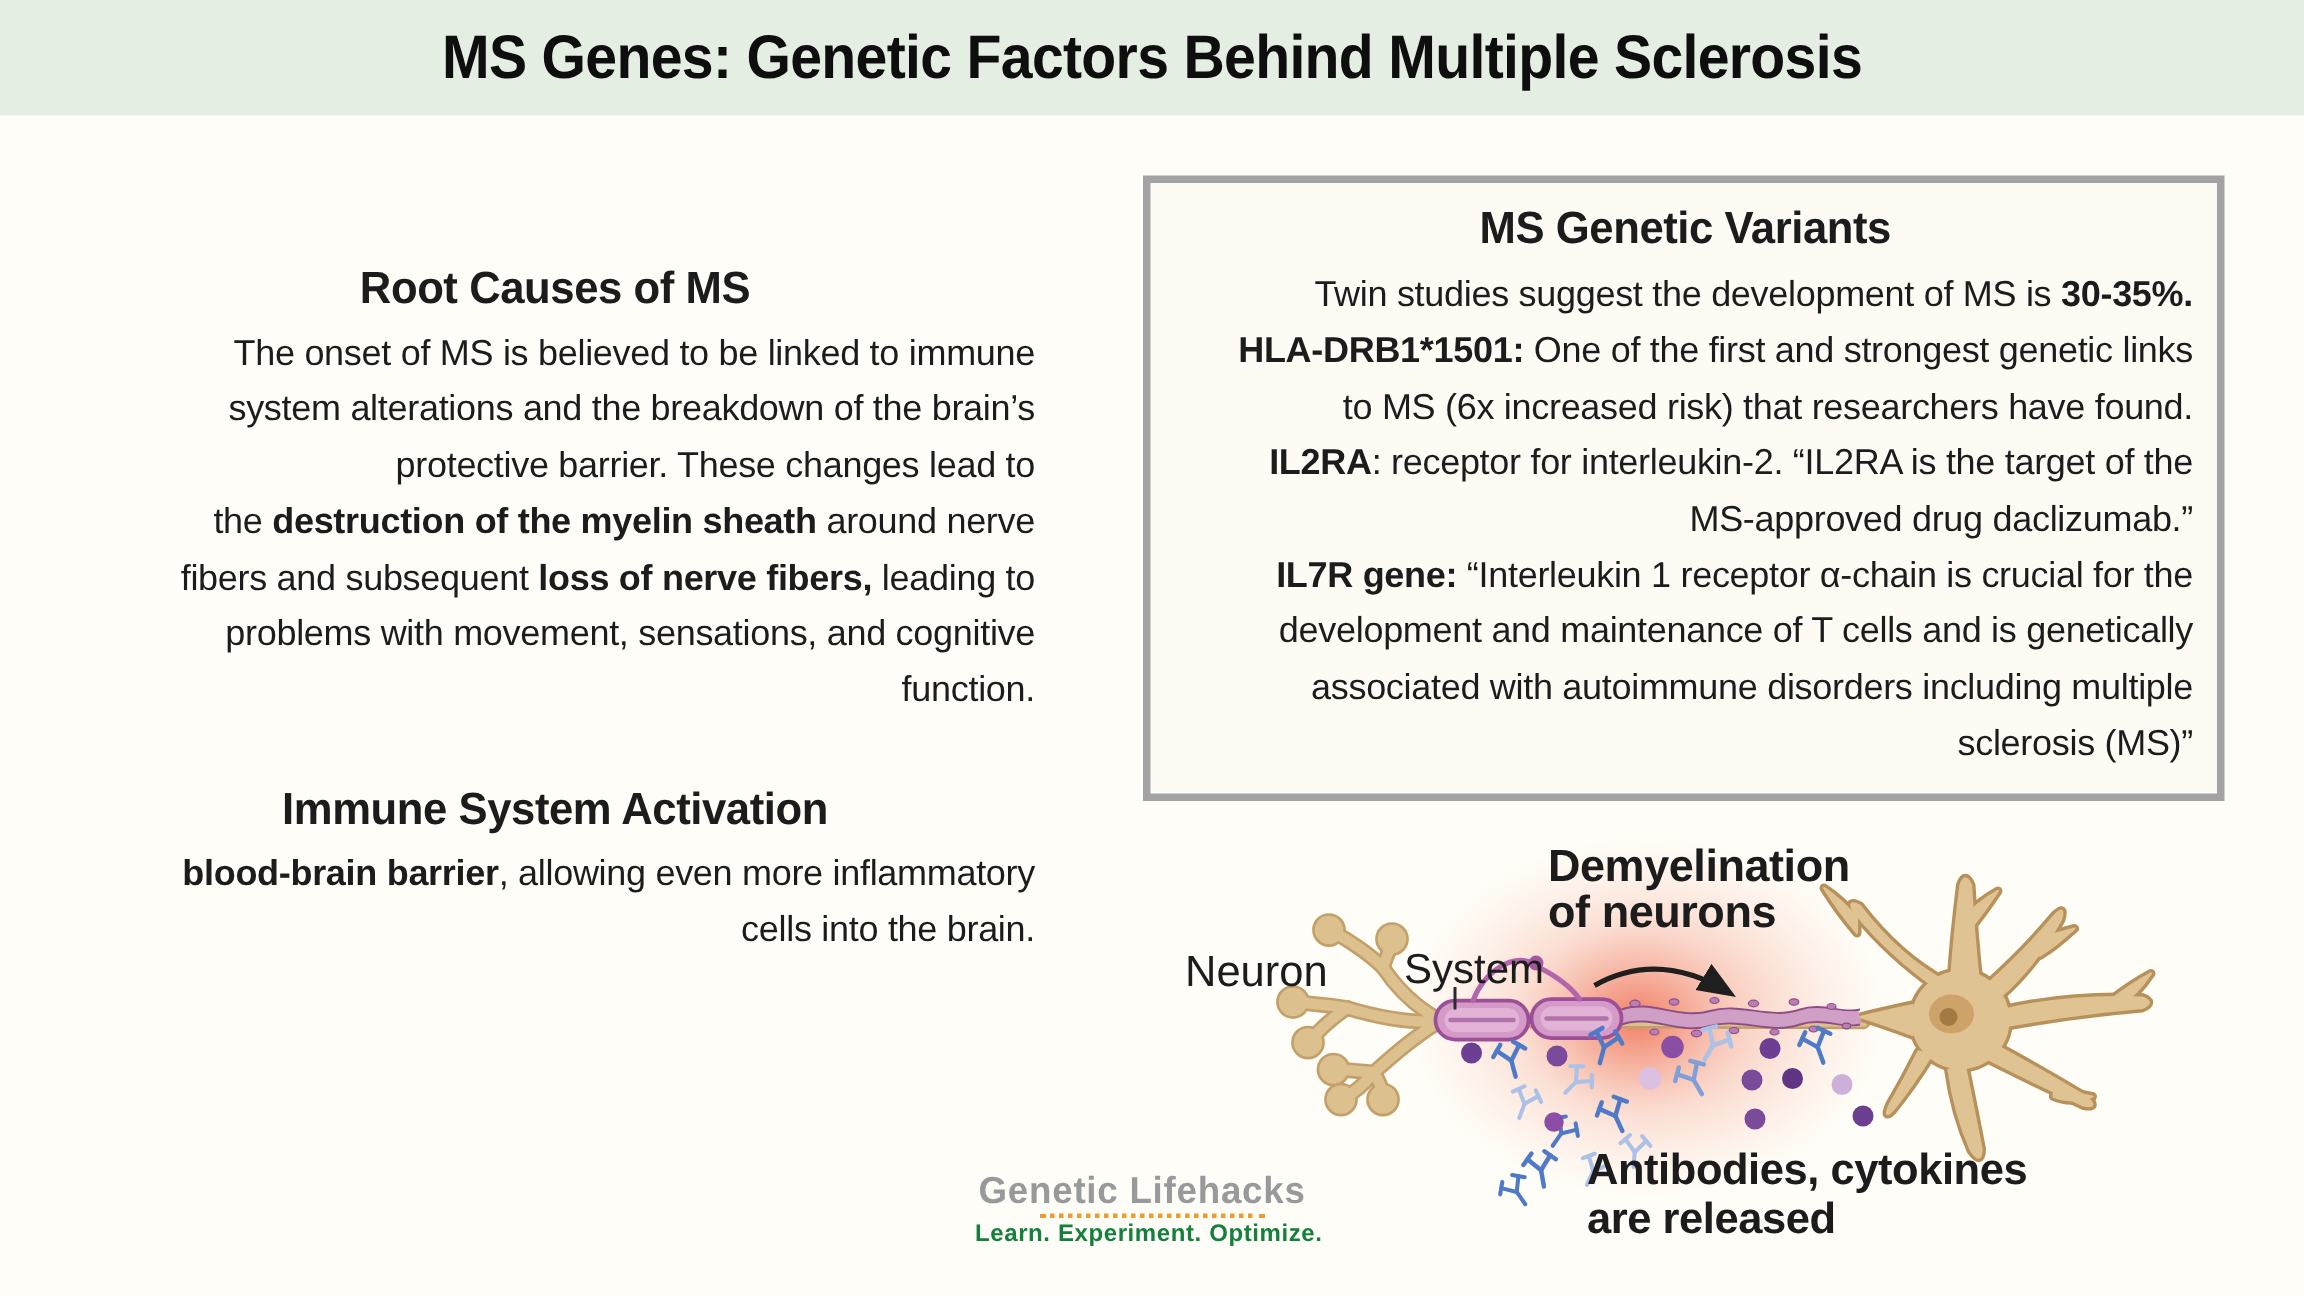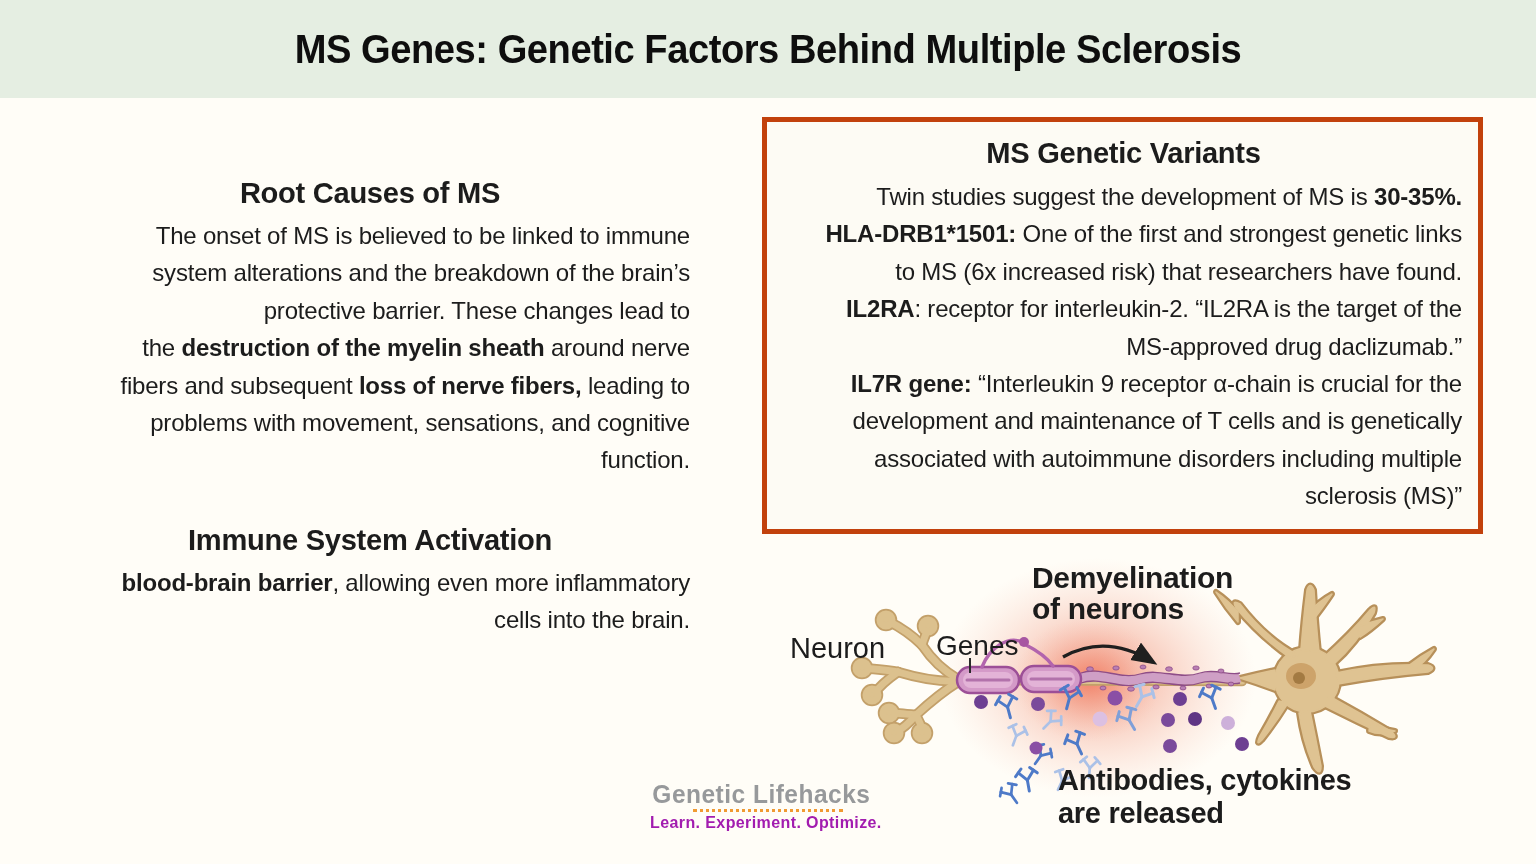--- a/index.html
+++ b/index.html
@@ -2,50 +2,50 @@
 <html><head>
 <meta charset="utf-8">
 <style>
   html,body{margin:0;padding:0;}
   body{
     width:1536px;height:864px;position:relative;overflow:hidden;
     background:#fffdf7;
     font-family:"Liberation Sans",sans-serif;color:#1c1c1c;
   }
   
-  .band{position:absolute;left:0;top:0;width:1536px;height:98px;background:#e5eee2;
+  .band{position:absolute;left:0;top:0;width:1536px;height:77px;background:#e5eee2;
         display:flex;align-items:center;justify-content:center;}
   .title{font-size:41px;font-weight:700;color:#0e0e0e;letter-spacing:-0.5px;
          transform:scaleX(.93);white-space:nowrap;}
   
   .left-col{position:absolute;left:50px;top:138px;width:640px;margin-top:38px;}
   .sec-head{font-size:30px;font-weight:700;text-align:center;margin:0;letter-spacing:-0.3px;
             transform:scaleX(.97);transform-origin:center;}
   .sec-head.second{margin-top:44px;}
   .body-text{font-size:24px;line-height:37.4px;margin:7px 0 0 0;letter-spacing:-0.2px;
              white-space:pre-line;text-align:right;}
   .body-text b{font-weight:700;}
   
   .vbox{position:absolute;left:762px;top:117px;width:721px;height:417px;box-sizing:border-box;
-        border:5px solid #c2410c;background:#fdfbf4;padding:12px 16px 10px 18px;}
+        border:5px solid #a3a3a3;background:#fdfbf4;padding:12px 16px 10px 18px;}
   .vbox .sec-head{margin-top:2px;}
   .vbox .body-text{margin-top:8px;}
   
   .ill-label{position:absolute;white-space:pre-line;}
   .lbl-neuron{left:790px;top:632px;font-size:29px;}
   .lbl-myelin{left:936px;top:630px;font-size:28px;}
   .lbl-demyel{left:1032px;top:562px;font-size:30px;font-weight:700;line-height:31px;letter-spacing:-0.3px;}
   .lbl-released{left:1058px;top:764px;font-size:29px;font-weight:700;line-height:33px;letter-spacing:-0.3px;}
   
   .neuron-svg{position:absolute;left:770px;top:552px;width:700px;height:300px;}
   
   .logo{position:absolute;left:650px;top:780px;width:236px;text-align:left;}
   .logo-name{font-size:25px;font-weight:700;color:#97999b;letter-spacing:0.5px;transform:scaleX(.98);}
   .logo-divider{width:150px;margin:0 auto 2px auto;border-top:3px dotted #f09a32;height:0;}
-  .logo-tagline{font-size:16px;font-weight:700;color:#a21caf;letter-spacing:0.4px;}
+  .logo-tagline{font-size:16px;font-weight:700;color:#15803d;letter-spacing:0.4px;}
 </style>
 </head>
 <body>
 
 <div class="band">
   <div class="title">MS Genes: Genetic Factors Behind Multiple Sclerosis</div>
 </div>
 
 <div class="left-col">
   <div class="sec-head">Root Causes of MS</div>
@@ -61,21 +61,21 @@
 cells into the brain.</span></p>
 </div>
 
 <div class="vbox">
   <div class="sec-head">MS Genetic Variants</div>
   <p class="body-text"><span>Twin studies suggest the development of MS is </span><b>30-35%.</b><span>
 </span><b>HLA-DRB1*1501:</b><span> One of the first and strongest genetic links
 to MS (6x increased risk) that researchers have found.
 </span><b>IL2RA</b><span>: receptor for interleukin-2. “IL2RA is the target of the
 MS-approved drug daclizumab.”
-</span><b>IL7R gene:</b><span> “Interleukin 9 receptor α-chain is crucial for the
+</span><b>IL7R gene:</b><span> “Interleukin 1 receptor α-chain is crucial for the
 development and maintenance of T cells and is genetically
 associated with autoimmune disorders including multiple
 sclerosis (MS)”</span></p>
 </div>
 
 <svg class="neuron-svg" viewBox="0 0 700 300">
   <defs>
     <radialGradient id="glow" cx="50%" cy="50%" r="50%">
       <stop offset="0%" stop-color="#ef6a4d" stop-opacity="0.62"></stop>
       <stop offset="45%" stop-color="#f08a70" stop-opacity="0.34"></stop>
@@ -208,21 +208,21 @@
     <circle cx="398" cy="168" r="7" fill="#7a4a9b"></circle>
     <circle cx="425" cy="167" r="7" fill="#5f3584"></circle>
     <circle cx="458" cy="171" r="7" fill="#cdb0da"></circle>
     <circle cx="400" cy="194" r="7" fill="#7a4a9b"></circle>
     <circle cx="472" cy="192" r="7" fill="#6d3f92"></circle>
     <circle cx="266" cy="196" r="6.5" fill="#8a4fa5"></circle>
   </g>
 </svg>
 
 <div class="ill-label lbl-neuron">Neuron</div>
-<div class="ill-label lbl-myelin">Genes</div>
+<div class="ill-label lbl-myelin">System</div>
 <div class="ill-label lbl-demyel">Demyelination
 of neurons</div>
 <div class="ill-label lbl-released">Antibodies, cytokines
 are released</div>
 
 <div class="logo">
   <div class="logo-name">Genetic Lifehacks</div>
   <div class="logo-divider"></div>
   <div class="logo-tagline">Learn. Experiment. Optimize.</div>
 </div>

